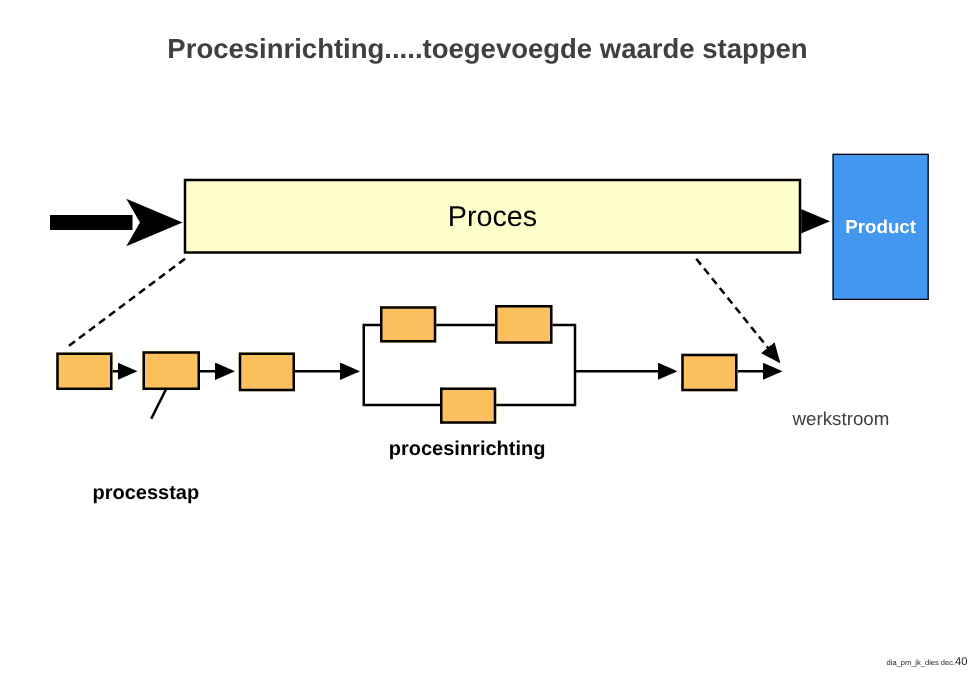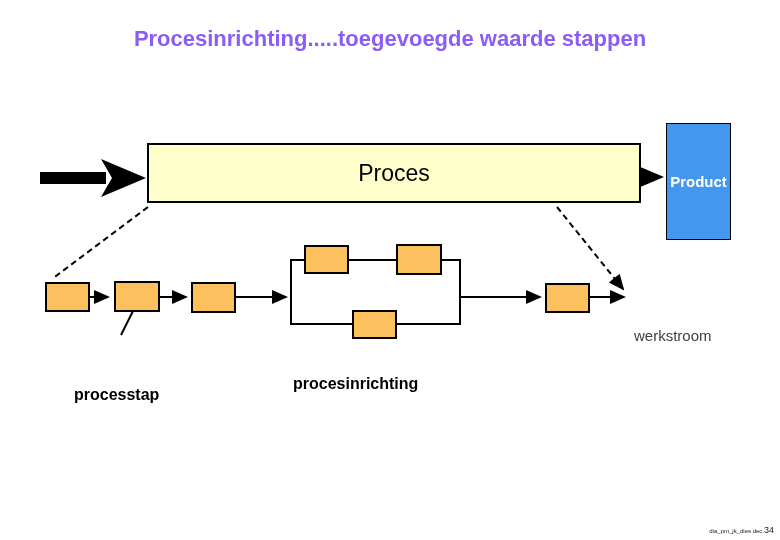--- a/index.html
+++ b/index.html
@@ -14,35 +14,35 @@
     background:var(--background,#fff);
     overflow:hidden;
   }
   .abs { position:absolute; }
 
   .slide-title {
     left:0; right:0; top:26px;
     text-align:center;
     font-size:22px;
     font-weight:bold;
-    color:#8b5cf6;
+    color:#404040;
     letter-spacing:0px;
   }
 
   .proces-box {
     left:147px; top:143px; width:494px; height:60px;
     box-sizing:border-box;
     background:var(--process-fill,#ffffcc);
     border:2px solid var(--line,#000);
     display:flex; align-items:center; justify-content:center;
     font-size:23px; color:#000;
   }
 
   .product-box {
-    left:666px; top:123px; width:65px; height:117px;
+    left:666px; top:123px; width:77px; height:117px;
     box-sizing:border-box;
     background:var(--product-fill,#4497ee);
     border:1px solid var(--line,#000);
     display:flex; align-items:center; justify-content:center;
     font-size:15px; font-weight:bold; color:#fff;
   }
 
   .step-box {
     position:absolute;
     box-sizing:border-box;
@@ -114,20 +114,20 @@
 
   <div class="step-box" style="left:45px;  top:282px; width:45px; height:30px;"></div>
   <div class="step-box" style="left:114px; top:281px; width:46px; height:31px;"></div>
   <div class="step-box" style="left:191px; top:282px; width:45px; height:31px;"></div>
   <div class="step-box" style="left:304px; top:245px; width:45px; height:29px;"></div>
   <div class="step-box" style="left:396px; top:244px; width:46px; height:31px;"></div>
   <div class="step-box" style="left:352px; top:310px; width:45px; height:29px;"></div>
   <div class="step-box" style="left:545px; top:283px; width:45px; height:30px;"></div>
 
   <div class="abs label-bold" style="left:74px; top:338px;margin-top:48px;">processtap</div>
-  <div class="abs label-bold" style="left:293px; top:351px;margin-top:24px;">procesinrichting</div>
+  <div class="abs label-bold" style="left:311px; top:351px;">procesinrichting</div>
   <div class="abs label-plain" style="left:634px; top:291px;">werkstroom</div>
 
   <div class="abs footer">
-    <span class="tiny">dia_pm_jk_dies dec.</span><span class="num">34</span>
+    <span class="tiny">dia_pm_jk_dies dec.</span><span class="num">40</span>
   </div>
 
 </div>
 
 </body></html>

